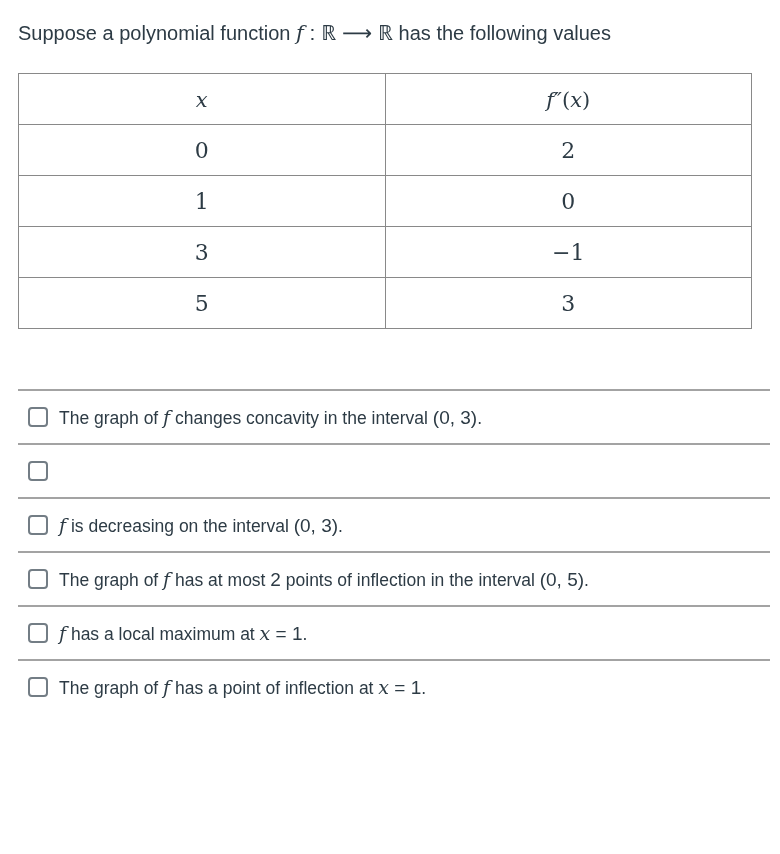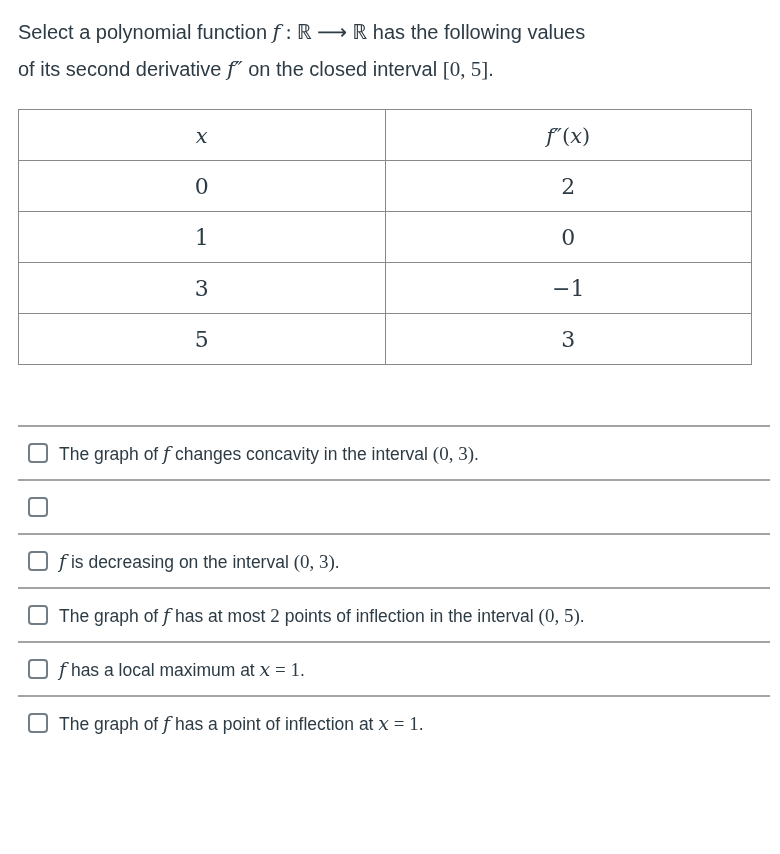--- a/index.html
+++ b/index.html
@@ -20,21 +20,21 @@
   }
   
   .intro {
     padding: 14px 18px 0 18px;
     font-size: 20px;
     line-height: 37px;
   }
   .intro .line { display: block; }
   
   .m {
-    font-family: Liberation Serif, serif;
+    font-family: Liberation Sans, sans-serif;
     font-size: 21px;
   }
   .mi {
     font-family: "DejaVu Serif", "DejaVu Sans", serif;
     font-style: italic;
     font-size: 21px;
   }
   
   table.values {
     border-collapse: collapse;
@@ -89,24 +89,21 @@
   }
   .opt-label .m, .opt-label .mi { font-size: 19px; }
 </style>
 </head>
 <body>
 
 <div class="page">
 
   <div class="intro">
     <span class="line">
-      <span>Select a polynomial function </span><span class="mi">f</span><span class="m"> : ℝ ⟶ ℝ</span><span> has the following values</span>
-    </span>
-    <span class="line">
-      <span>of its second derivative </span><span class="mi">f″</span><span> on the closed interval </span><span class="m">[0, 5]</span><span>.</span>
+      <span>Suppose a polynomial function </span><span class="mi">f</span><span class="m"> : ℝ ⟶ ℝ</span><span> has the following values</span>
     </span>
   </div>
 
   <table class="values">
     <tbody>
       <tr>
         <td><span class="hmi">x</span></td>
         <td><span class="hmi">f″</span><span class="hm">(</span><span class="hmi">x</span><span class="hm">)</span></td>
       </tr>
       <tr>

